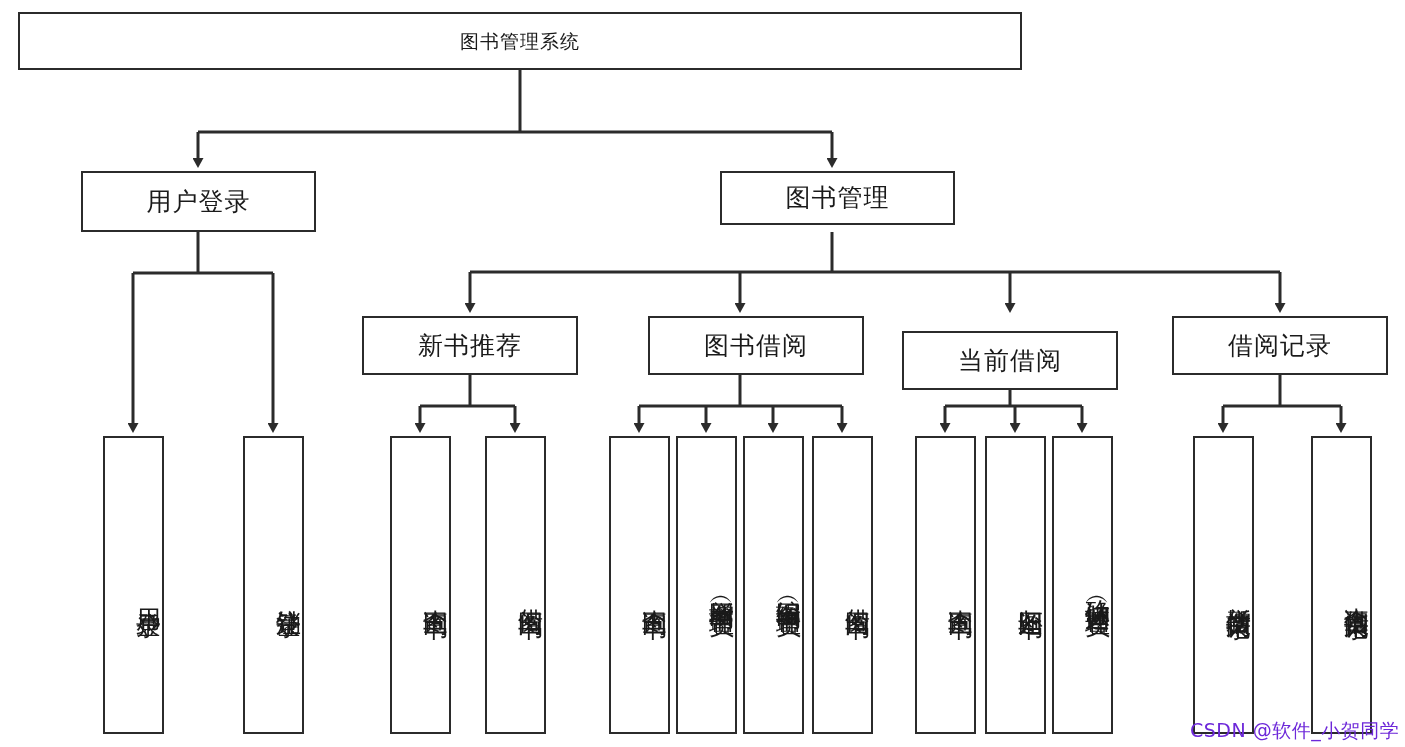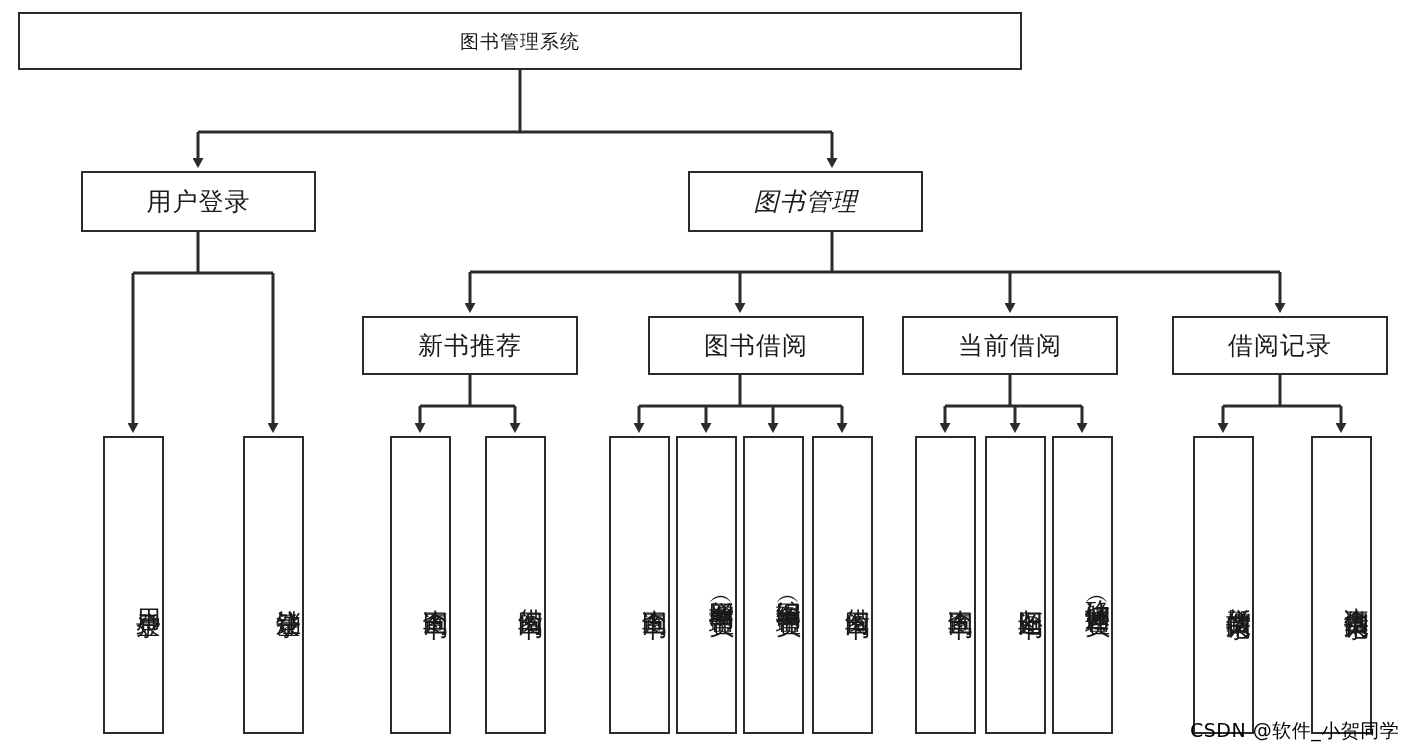--- a/index.html
+++ b/index.html
@@ -55,21 +55,21 @@
     letter-spacing: 2px;
   }
   .node.vert.tall-text {
     padding-top: 8px;
   }
   .watermark {
     position: absolute;
     left: 1190px;
     top: 718px;
     font-size: 19px;
-    color: #000000;
+    color: #6d28d9;
     white-space: nowrap;
     letter-spacing: 0.5px;
     font-family: "DejaVu Sans", "Liberation Sans", sans-serif;
   }
 </style>
 </head>
 <body>
 
 <div id="diagram">
 
@@ -120,25 +120,25 @@
       <path d="M1280,375 L1280,406"></path>
       <path d="M1223,406 L1341,406"></path>
       <path d="M1223,406 L1223,424" marker-end="url(#arrow)"></path>
       <path d="M1341,406 L1341,424" marker-end="url(#arrow)"></path>
     </g>
   </svg>
 
   <div class="node root horiz" style="left:18px; top:12px; width:1004px; height:58px;">图书管理系统</div>
 
   <div class="node horiz" style="left:81px; top:171px; width:235px; height:61px;">用户登录</div>
-  <div class="node horiz" style="left:688px; top:171px; width:235px; height:61px;font-style:italic;">图书管理</div>
+  <div class="node horiz" style="left:720px; top:171px; width:235px; height:54px;">图书管理</div>
 
   <div class="node horiz" style="left:362px; top:316px; width:216px; height:59px;">新书推荐</div>
   <div class="node horiz" style="left:632px; top:316px; width:216px; height:59px;margin-left:16px;">图书借阅</div>
-  <div class="node horiz" style="left:902px; top:316px; width:216px; height:59px;text-align:right;">当前借阅</div>
+  <div class="node horiz" style="left:902px; top:331px; width:216px; height:59px;text-align:right;">当前借阅</div>
   <div class="node horiz" style="left:1172px; top:316px; width:216px; height:59px;">借阅记录</div>
 
   <div class="node vert" style="left:103px; top:436px; width:61px; height:298px;">用户登录</div>
   <div class="node vert" style="left:243px; top:436px; width:61px; height:298px;">注销登录</div>
 
   <div class="node vert" style="left:390px; top:436px; width:61px; height:298px;">查询图书</div>
   <div class="node vert" style="left:485px; top:436px; width:61px; height:298px;">借阅图书</div>
 
   <div class="node vert" style="left:609px; top:436px; width:61px; height:298px;">查询图书</div>
   <div class="node vert tall-text" style="left:676px; top:436px; width:61px; height:298px;">新增图书（管理员）</div>

